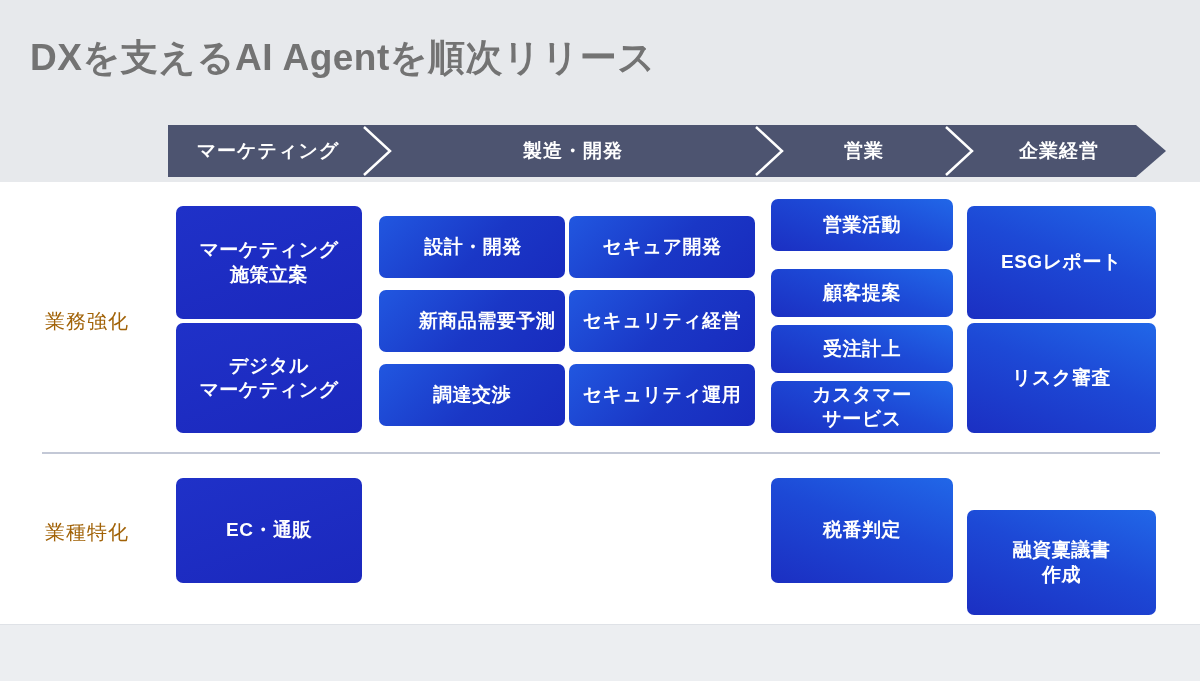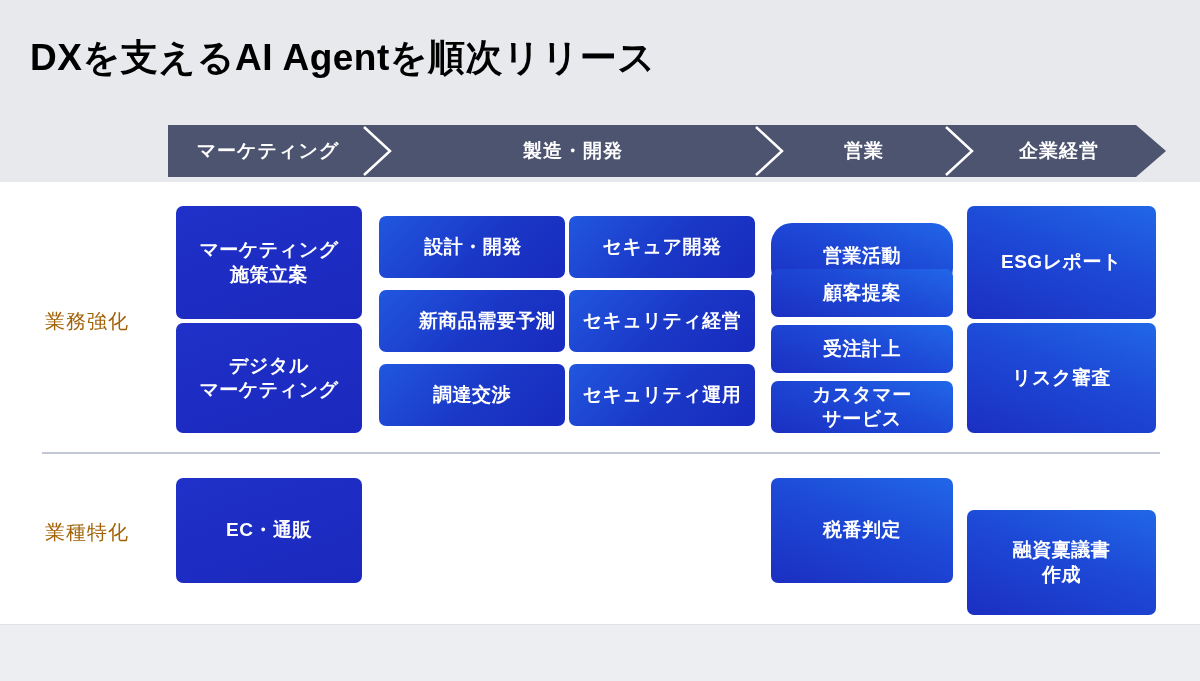--- a/index.html
+++ b/index.html
@@ -21,21 +21,21 @@
     left: 0; top: 0;
     width: 1200px; height: 182px;
     background: #e7e9ec;
   }
 
   .slide-title {
     position: absolute;
     left: 30px; top: 33px;
     font-size: 37px;
     font-weight: bold;
-    color: #000000;
+    color: #737373;
     letter-spacing: 0.5px;
     white-space: nowrap;
   }
 
   
   .chevron-band {
     position: absolute;
     left: 168px; top: 125px;
     width: 1000px; height: 52px;
   }
@@ -161,21 +161,21 @@
 <div class="box" style="left:569px; top:216px; width:186px; height:62px;">
   <span>セキュア開発</span>
 </div>
 <div class="box" style="left:569px; top:290px; width:186px; height:62px;">
   <span>セキュリティ経営</span>
 </div>
 <div class="box" style="left:569px; top:364px; width:186px; height:62px;text-align:right;">
   <span>セキュリティ運用</span>
 </div>
 
-<div class="box bright" style="left:771px; top:223px; width:182px; height:66px;border-radius:21px;">
+<div class="box bright" style="left:771px; top:199px; width:182px; height:52px;">
   <span>営業活動</span>
 </div>
 <div class="box bright" style="left:771px; top:269px; width:182px; height:48px;">
   <span>顧客提案</span>
 </div>
 <div class="box bright" style="left:771px; top:325px; width:182px; height:48px;">
   <span>受注計上</span>
 </div>
 <div class="box bright" style="left:771px; top:381px; width:182px; height:52px;">
   <span>カスタマー

